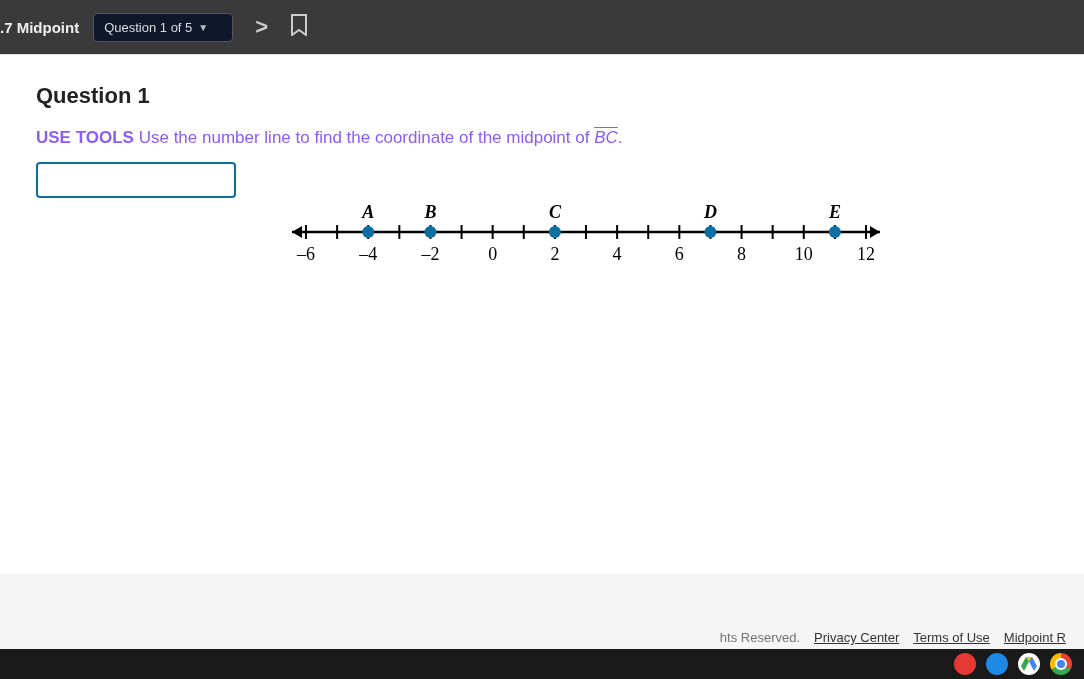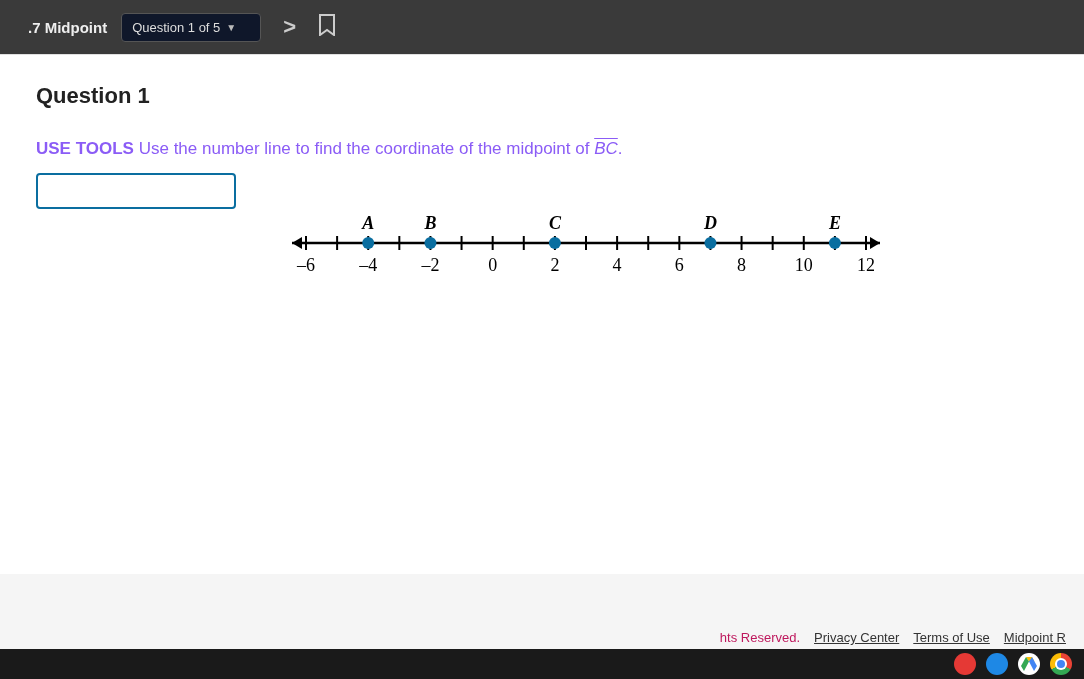--- a/index.html
+++ b/index.html
@@ -7,21 +7,21 @@
     font-family: Arial, Helvetica, sans-serif;
     background: #f5f5f5;
     width: 1084px;
     height: 679px;
     overflow: hidden;
     position: relative;
   }
   .topbar {
     background: #3a3a3a;
     color: #ddd;
-    padding: 6px 28px;
+    padding: 6px 0;
     display: flex;
     align-items: center;
     gap: 14px;
     height: 54px;
   }
   .lesson-title {
     font-size: 15px;
     color: #eee;
     font-weight: 600;
   }
@@ -57,21 +57,21 @@
   .content {
     background: #fff;
     padding: 28px 36px;
     min-height: 520px;
     border-top: 1px solid #e0e0e0;
   }
   .qheading {
     font-size: 22px;
     font-weight: 700;
     color: #222;
-    margin-bottom: 30px;
+    margin-bottom: 19px;
   }
   .prompt {
     font-size: 17px;
     color: #8b5cf6;
     margin-bottom: 14px;
   }
   .prompt strong { font-weight: 700; }
   .segment { text-decoration: overline; font-style: italic; }
   .row {
     display: flex;
@@ -97,21 +97,21 @@
     position: absolute;
     bottom: 34px;
     right: 18px;
     font-size: 13px;
     color: #333;
     display: flex;
     gap: 14px;
     align-items: baseline;
   }
   .footer a { color: #333; text-decoration: underline; cursor: pointer; }
-  .footer .reserved { color: #be185d; text-decoration: none; }
+  .footer .reserved { color: #737373; text-decoration: none; }
   .taskbar {
     position: absolute;
     bottom: 0; left: 0; right: 0;
     height: 30px;
     background: #1a1a1a;
     display: flex;
     justify-content: flex-end;
     align-items: center;
     gap: 10px;
     padding: 0 12px;

